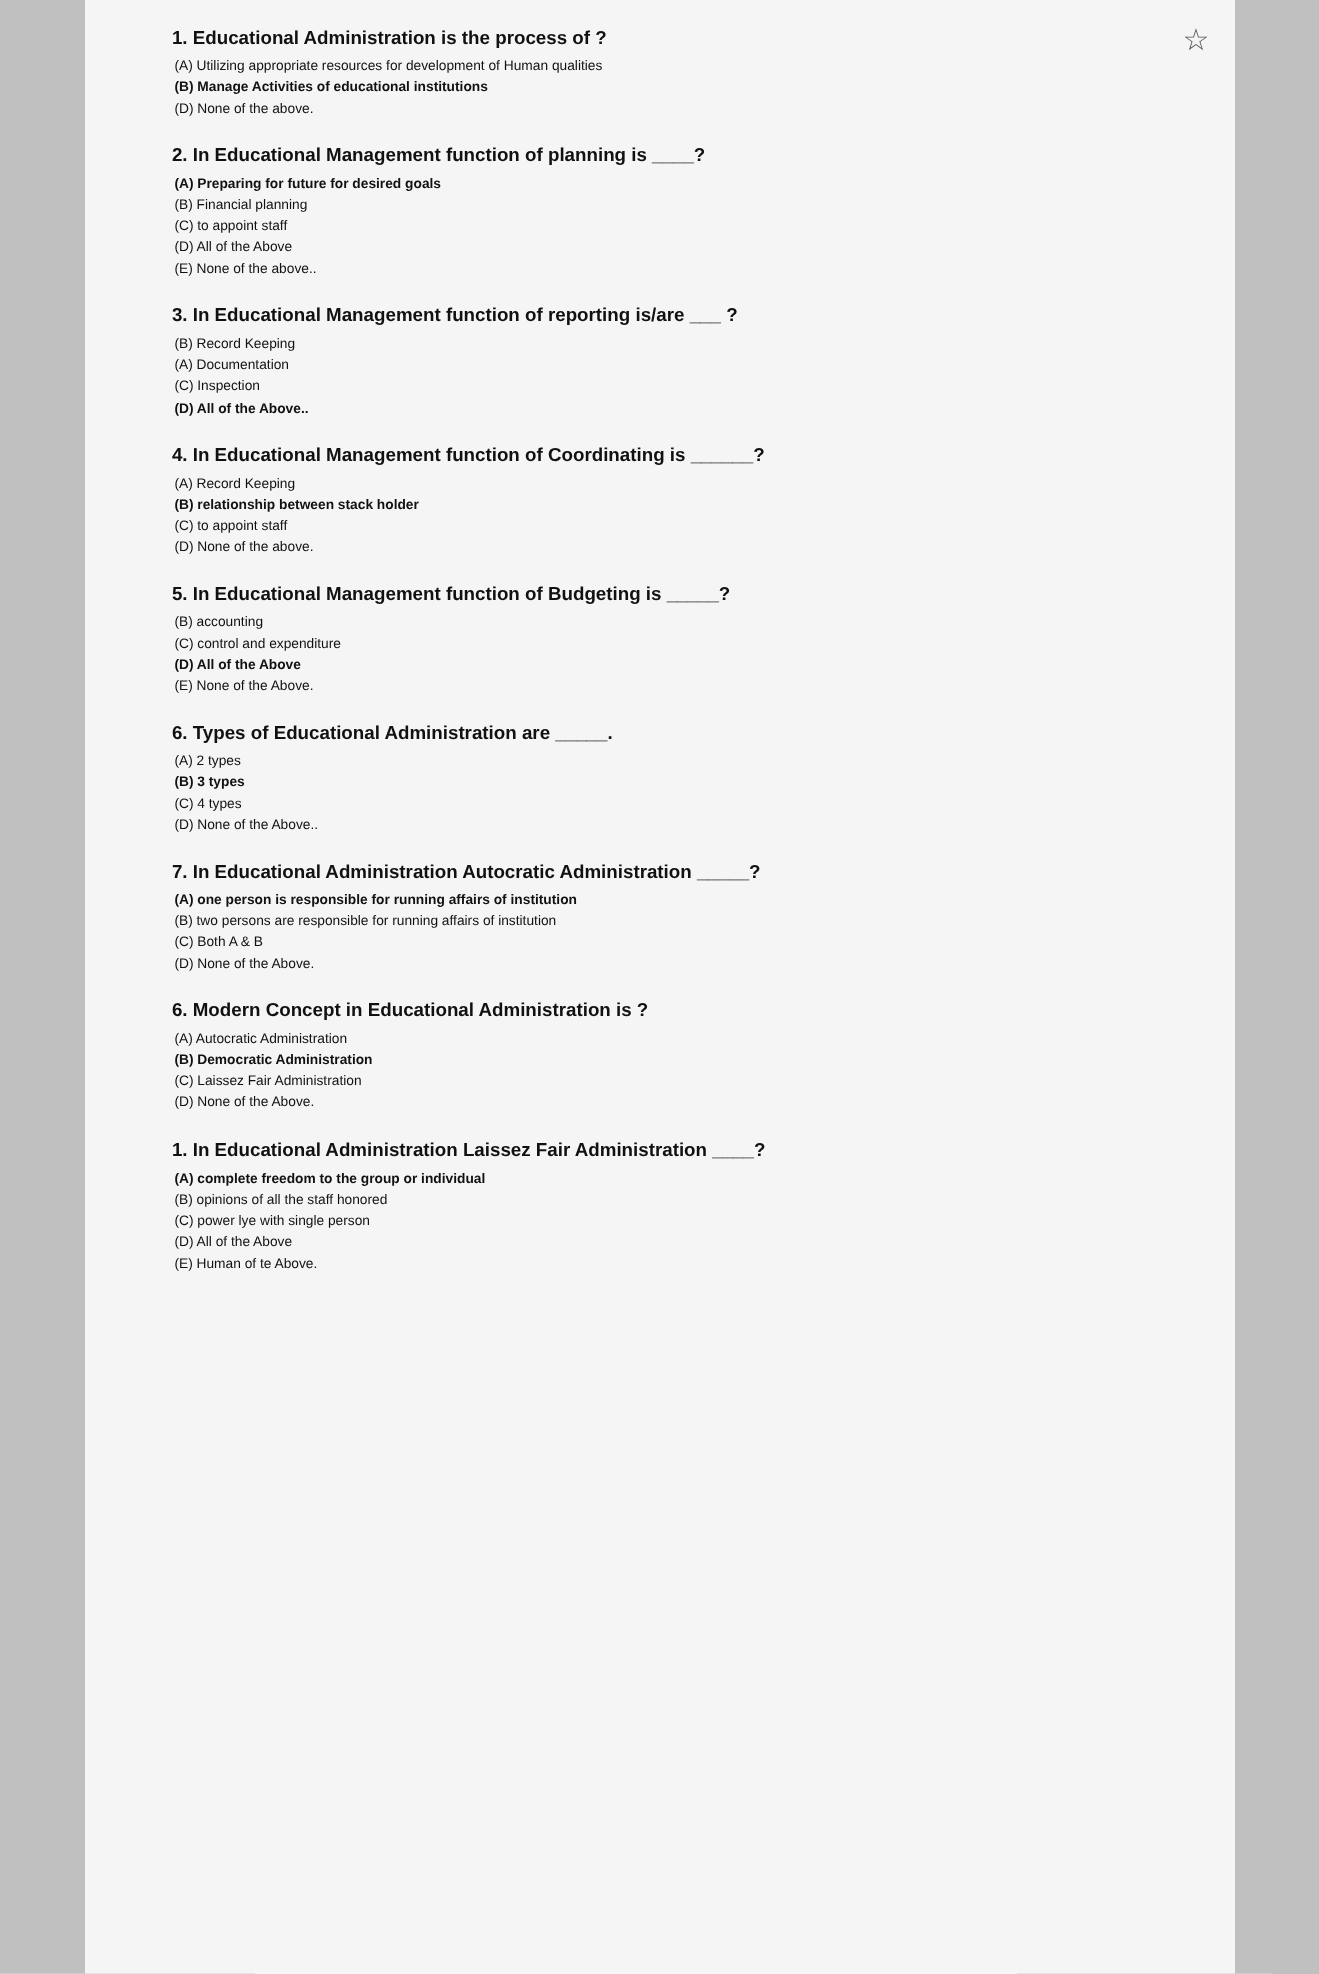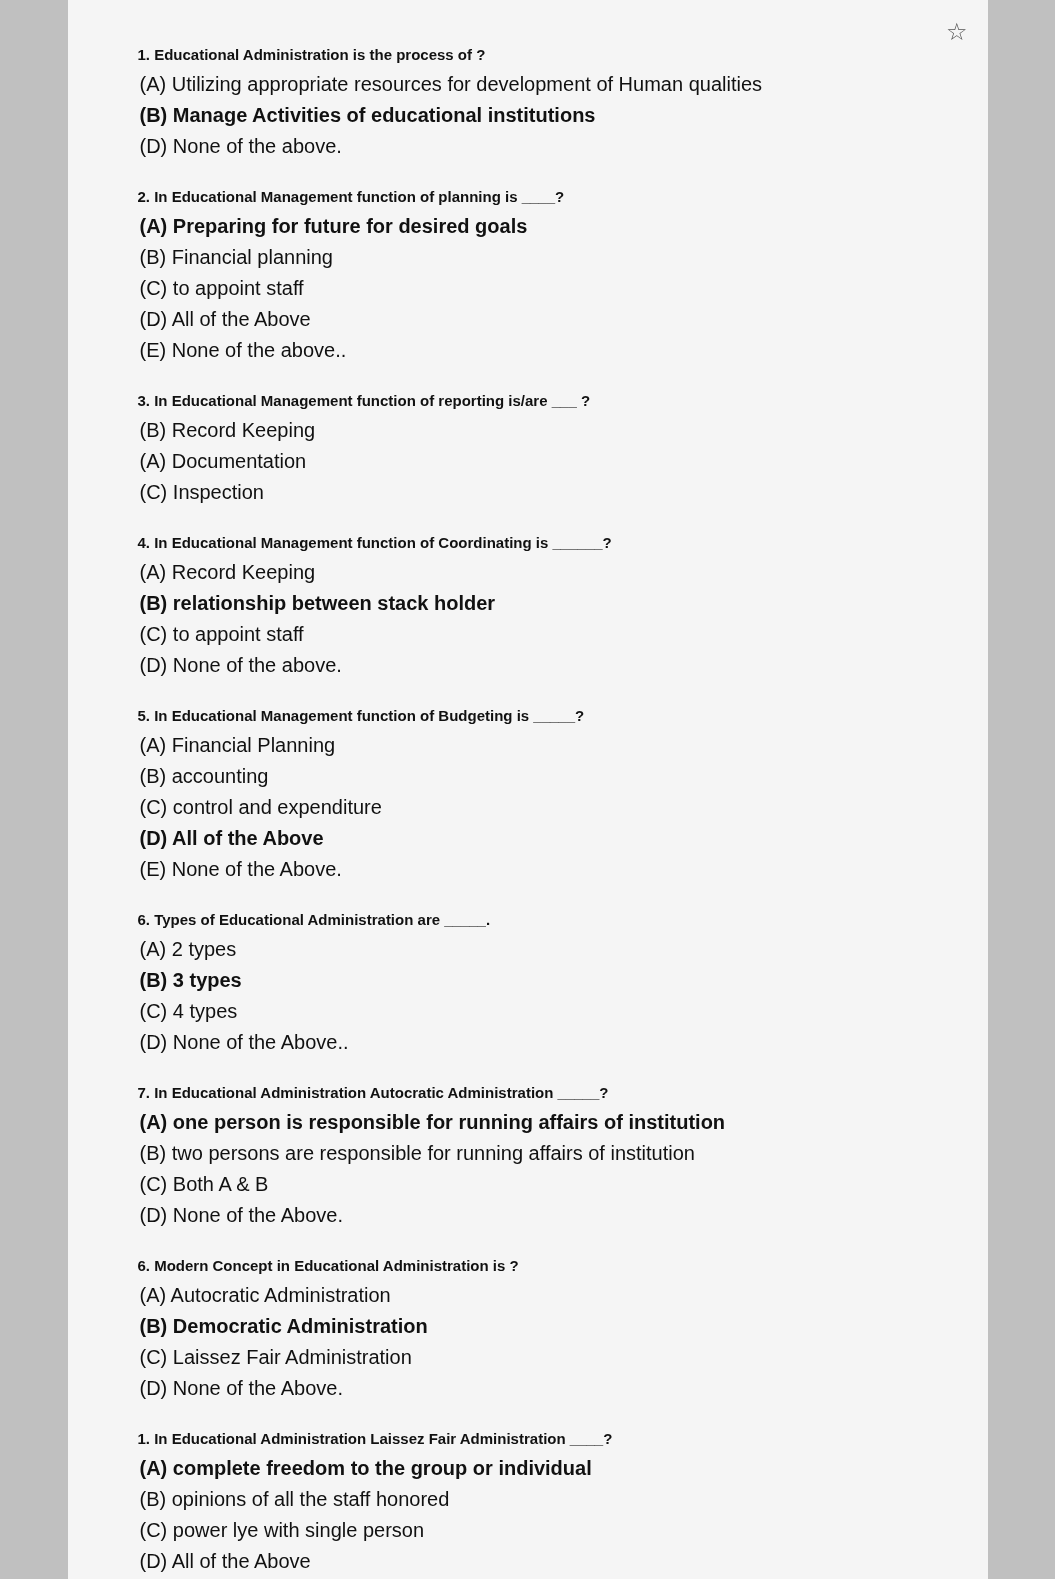--- a/index.html
+++ b/index.html
@@ -25,30 +25,29 @@
     }
     .star-icon {
       position: absolute;
       top: 18px;
       right: 20px;
       font-size: 24px;
       color: #555;
     }
     .question-block {
       margin-bottom: 18px;
-      margin-top: 24px;
     }
     .question-text {
       font-weight: bold;
       font-size: 15px;
       margin-bottom: 4px;
       line-height: 1.4;
     }
     .option {
-      font-size: 20px;
+      font-size: 11px;
       line-height: 1.55;
       padding-left: 2px;
     }
     .option.correct {
       font-weight: bold;
     }
   </style>
 </head>
 <body>
 
@@ -68,31 +67,31 @@
         <div class="option">(B) Financial planning</div>
         <div class="option">(C) to appoint staff</div>
         <div class="option">(D) All of the Above</div>
         <div class="option">(E) None of the above..</div>
       </div>
       <div class="question-block">
         <div class="question-text">3. In Educational Management function of reporting is/are ___ ?</div>
         <div class="option">(B) Record Keeping</div>
         <div class="option">(A) Documentation</div>
         <div class="option">(C) Inspection</div>
+        <div class="option correct">(D) All of the Above..</div>
       </div>
       <div class="question-block">
         <div class="question-text">4. In Educational Management function of Coordinating is ______?</div>
         <div class="option">(A) Record Keeping</div>
         <div class="option correct">(B) relationship between stack holder</div>
         <div class="option">(C) to appoint staff</div>
         <div class="option">(D) None of the above.</div>
       </div>
       <div class="question-block">
         <div class="question-text">5. In Educational Management function of Budgeting is _____?</div>
-        <div class="option">(A) Financial Planning</div>
         <div class="option">(B) accounting</div>
         <div class="option">(C) control and expenditure</div>
         <div class="option correct">(D) All of the Above</div>
         <div class="option">(E) None of the Above.</div>
       </div>
       <div class="question-block">
         <div class="question-text">6. Types of Educational Administration are _____.</div>
         <div class="option">(A) 2 types</div>
         <div class="option correct">(B) 3 types</div>
         <div class="option">(C) 4 types</div>

